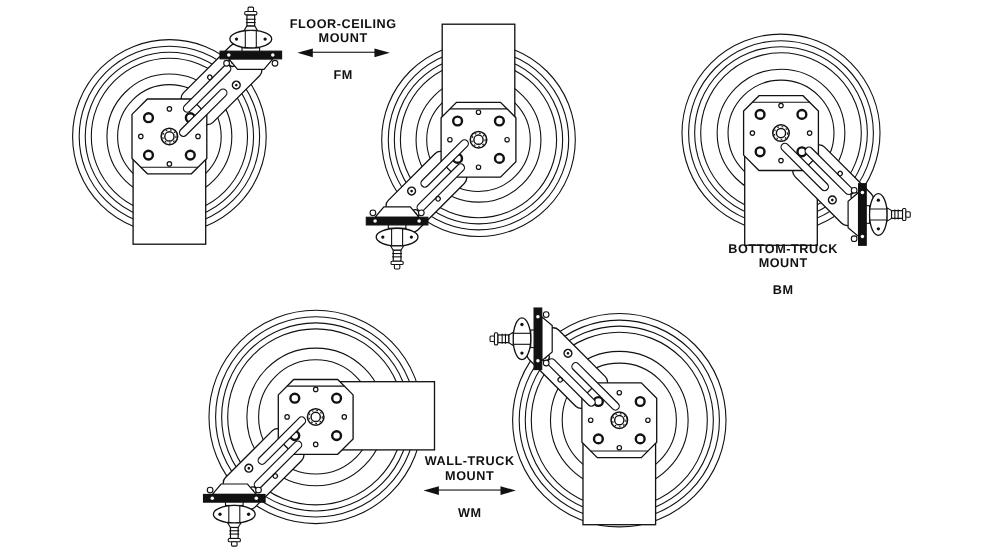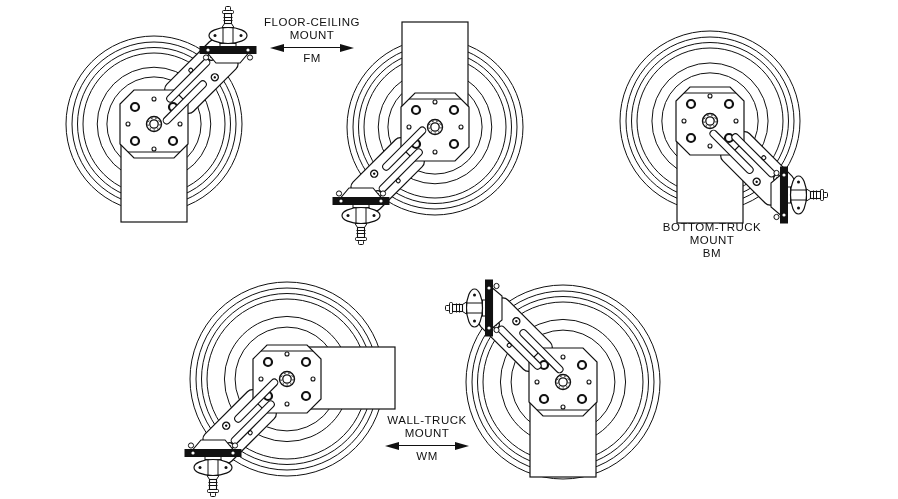--- a/index.html
+++ b/index.html
@@ -1,31 +1,31 @@
 <!DOCTYPE html>
 <html><head>
 <meta charset="utf-8">
 <style>
   html,body{margin:0;padding:0;background:#fff;}
   #canvas{position:relative;width:898px;height:499px;background:#fff;overflow:hidden;
           font-family:"Liberation Sans",sans-serif;}
   svg{position:absolute;left:0;top:0;}
   .label{position:absolute;transform:translateX(-50%);text-align:center;
-         font-weight:normal;font-size:11.5px;line-height:13px;letter-spacing:.5px;
+         font-weight:bold;font-size:11.5px;line-height:13px;letter-spacing:.5px;
          color:#111;white-space:nowrap;}
   .label-fm{left:312px;top:16px;}
   .label-bm{left:712px;top:221px;}
   .label-wm{left:427px;top:414px;text-align:center;}
   .dbl-arrow{position:relative;width:84px;height:9px;margin:1px auto 0;}
   .dbl-arrow .shaft{position:absolute;left:5px;right:5px;top:3.6px;height:1.6px;background:#111;}
   .dbl-arrow .head-l{position:absolute;left:0;top:.5px;width:0;height:0;
      border-top:4px solid transparent;border-bottom:4px solid transparent;border-right:14px solid #111;}
   .dbl-arrow .head-r{position:absolute;right:0;top:.5px;width:0;height:0;
      border-top:4px solid transparent;border-bottom:4px solid transparent;border-left:14px solid #111;}
-  .code{margin-top:0px;}
+  .code{margin-top:11px;}
 </style>
 </head>
 <body>
 
 <div id="canvas">
   <svg width="898" height="499" viewBox="0 0 898 499">
     <g>
         <g transform="translate(154,124)">
           <circle r="88" fill="none" stroke="#111111" stroke-width="1"></circle>
           <circle r="82" fill="none" stroke="#111111" stroke-width="1"></circle>

